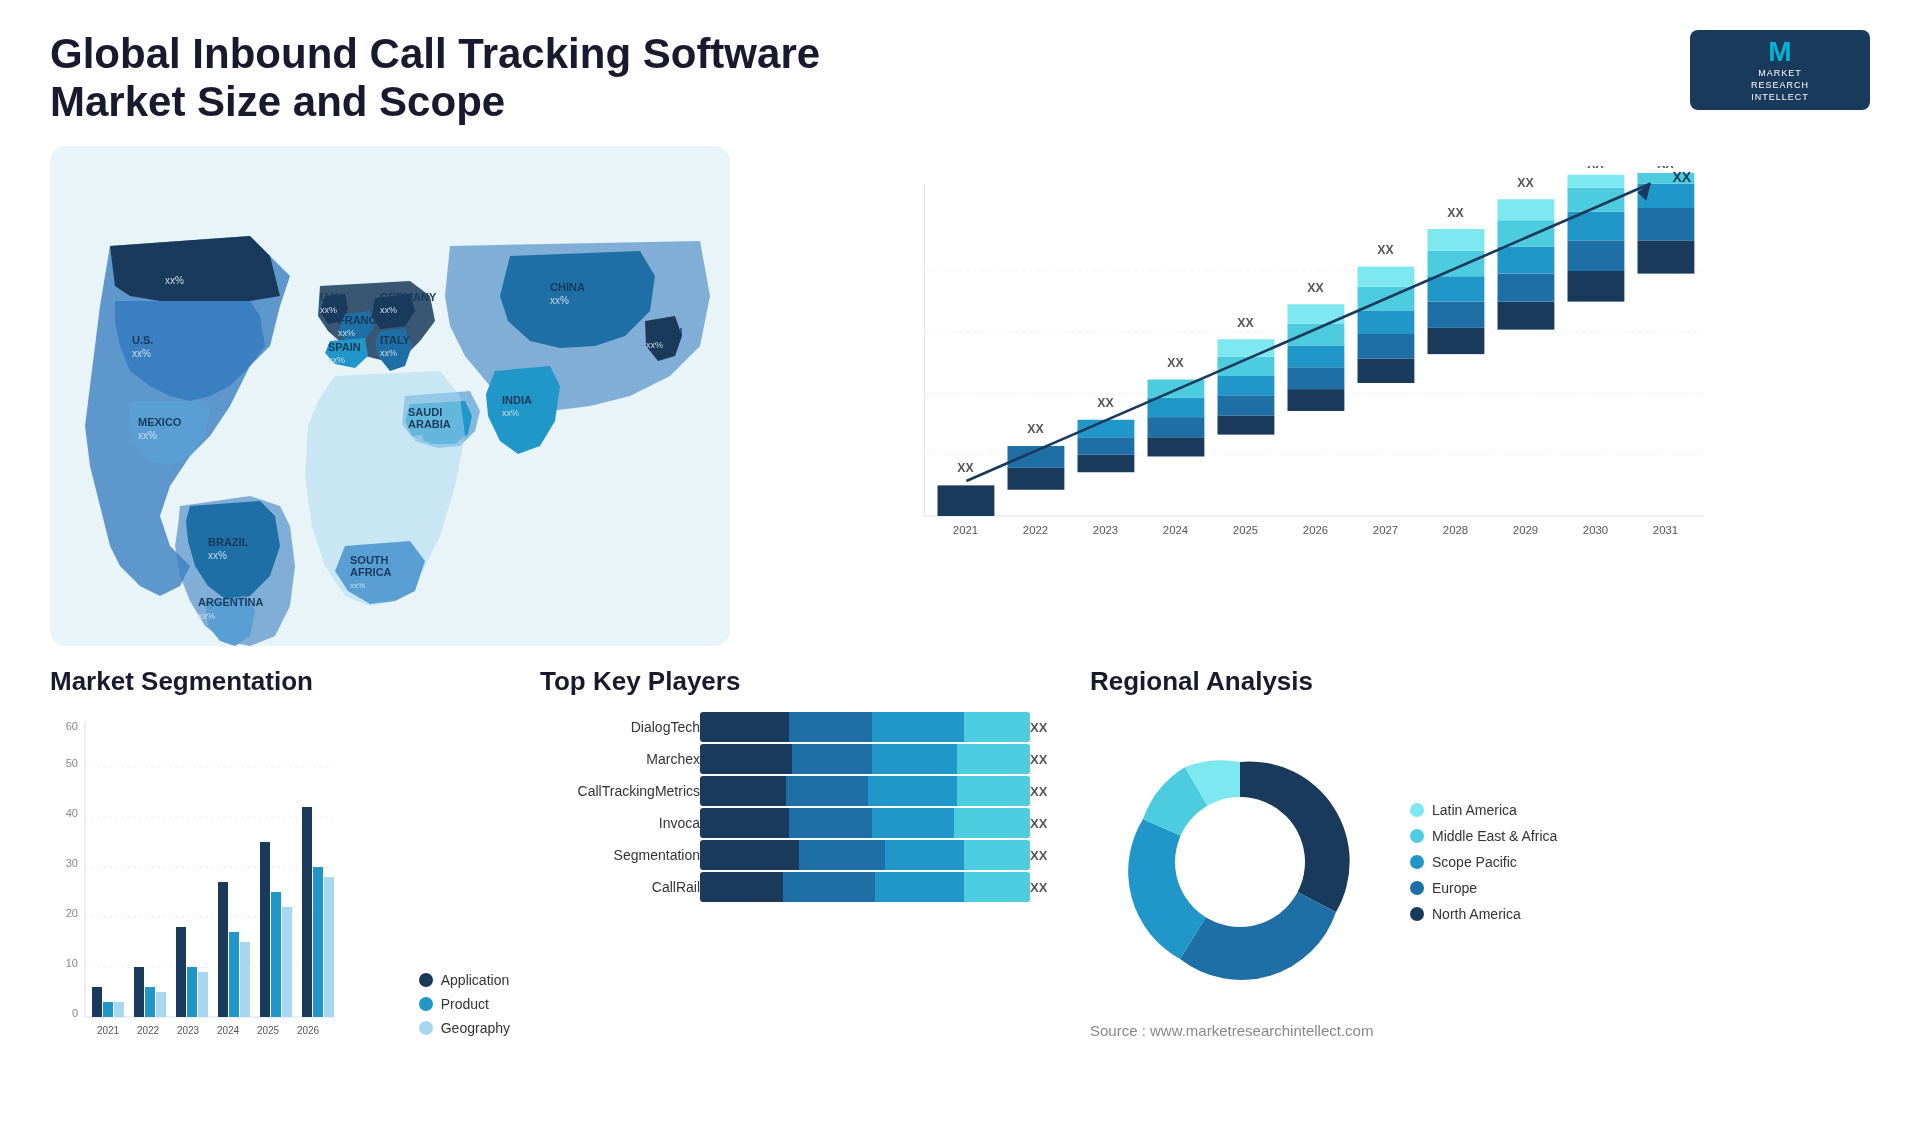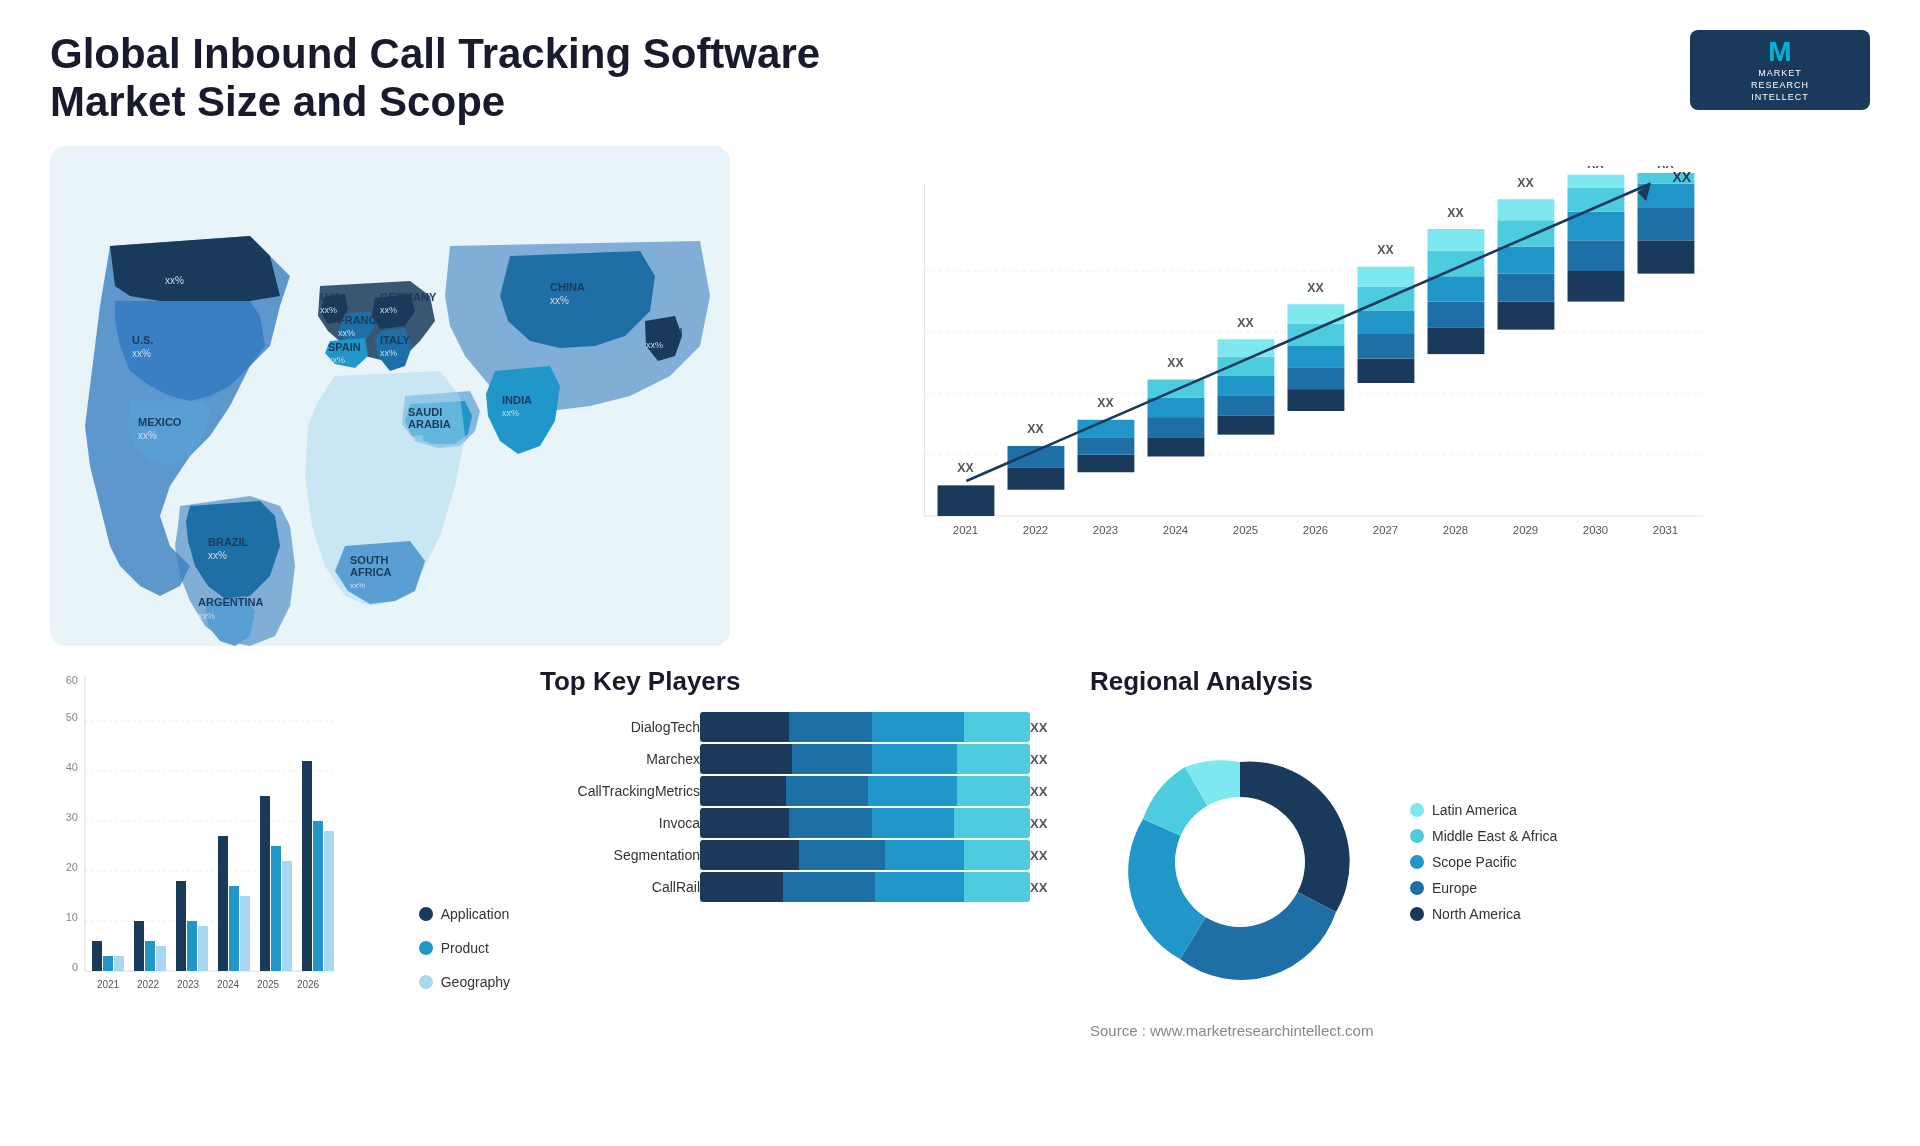--- a/index.html
+++ b/index.html
@@ -105,21 +105,21 @@
       display: flex;
       gap: 20px;
       align-items: flex-end;
     }
     .segment-chart {
       flex: 1;
     }
     .segment-legend {
       display: flex;
       flex-direction: column;
-      gap: 18px;
+      gap: 8px;
       padding-bottom: 40px;
     }
     .legend-item {
       display: flex;
       align-items: center;
       gap: 8px;
       font-size: 14px;
       color: #333;
     }
     .legend-dot {
@@ -388,20 +388,21 @@
         <line x1="88" y1="360" x2="870" y2="20" stroke="#1a3a5c" stroke-width="3"></line>
         <polygon points="870,20 855,30 865,40" fill="#1a3a5c"></polygon>
         <text x="895" y="18" font-size="16" font-weight="bold" fill="#1a3a5c">XX</text>
       </svg>
     </div>
   </div>
 
   <div class="bottom-section">
 
     <div class="segment-container">
+      <h2 class="section-title">Market Segmentation</h2>
       <div class="segment-content">
         <div class="segment-chart">
           <svg viewBox="0 0 300 360" xmlns="http://www.w3.org/2000/svg" width="300" height="360">
 
             <text x="28" y="305" font-size="11" fill="#888" text-anchor="end">0</text>
             <text x="28" y="255" font-size="11" fill="#888" text-anchor="end">10</text>
             <text x="28" y="205" font-size="11" fill="#888" text-anchor="end">20</text>
             <text x="28" y="155" font-size="11" fill="#888" text-anchor="end">30</text>
             <text x="28" y="105" font-size="11" fill="#888" text-anchor="end">40</text>
             <text x="28" y="55" font-size="11" fill="#888" text-anchor="end">50</text>

